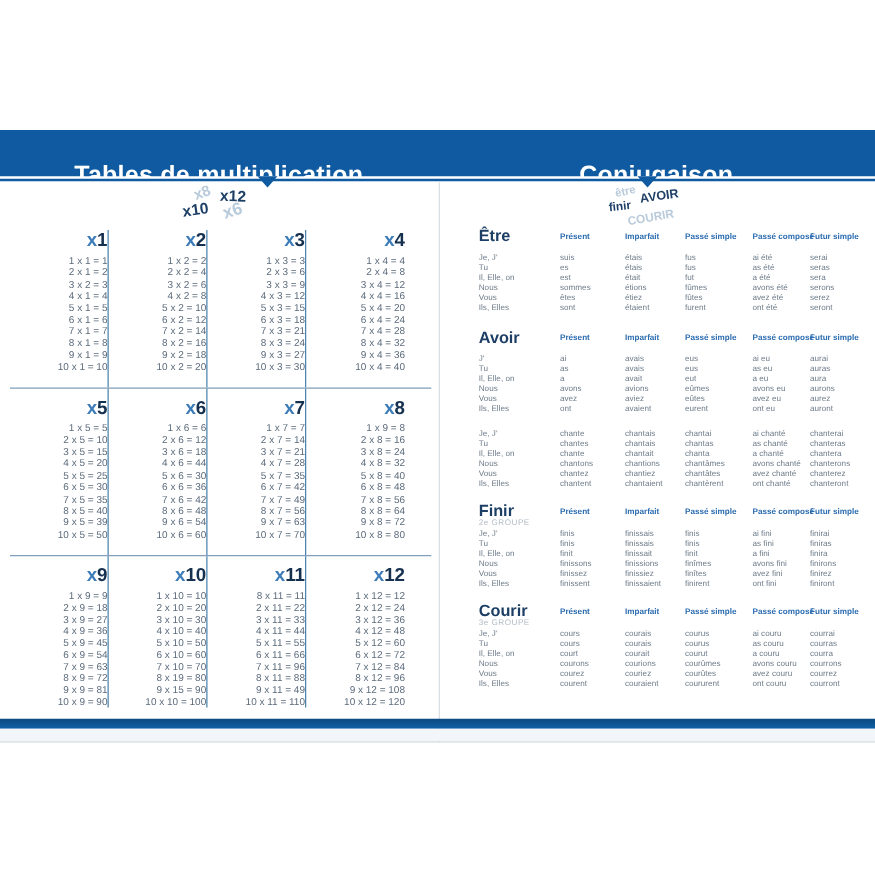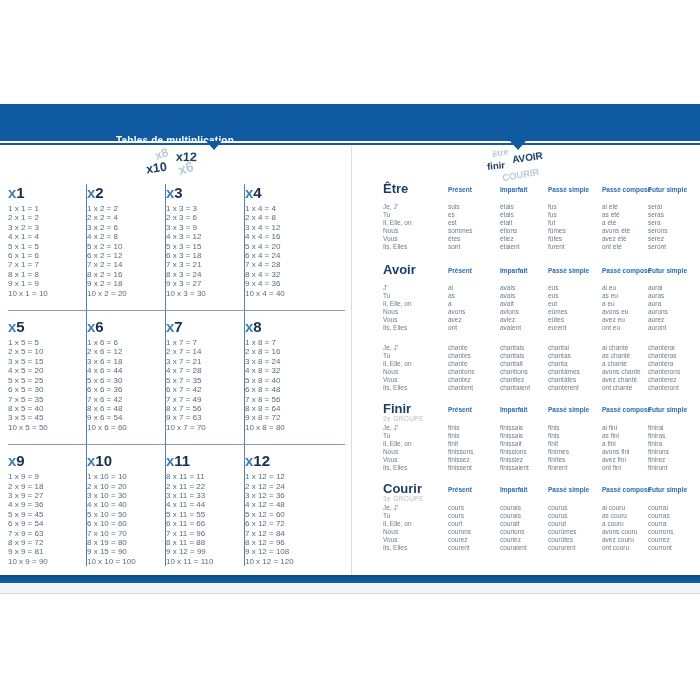--- a/index.html
+++ b/index.html
@@ -8,21 +8,21 @@
     font-family:"Liberation Sans", sans-serif; overflow:hidden;
     -webkit-font-smoothing:antialiased;
   }
   
   .header-band {
     position:absolute; left:0; top:104px; width:700px; height:37px;
     background:#0f5aa0; display:flex;
   }
   .band-title {
     width:50%; display:flex; align-items:center; justify-content:center;
-    color:#ffffff; font-weight:bold; font-size:10px; letter-spacing:.2px;margin-top:36px;
+    color:#ffffff; font-weight:bold; font-size:20px; letter-spacing:.2px;margin-top:36px;
   }
   .thin-line { position:absolute; left:0; top:143px; width:700px; height:2px; background:#0f5aa0; z-index:1; }
   .tail {
     position:absolute; width:0; height:0; top:141px; z-index:2;
     border-left:8px solid transparent; border-right:8px solid transparent;
     border-top:9px solid #0f5aa0;
   }
   .tail-left { left:206px; }
   .tail-right { left:510px; }
 
@@ -36,21 +36,21 @@
   .an-l3 { left:146px; top:161px; font-size:12.5px; transform:rotate(-8deg); }
   .an-l4 { left:178px; top:160px; font-size:14px;   transform:rotate(-18deg); }
   .an-r1 { left:492px; top:148px; font-size:9px;    transform:rotate(-12deg); }
   .an-r2 { left:512px; top:152px; font-size:10px;   transform:rotate(-8deg); }
   .an-r3 { left:487px; top:160px; font-size:9.5px;  transform:rotate(-6deg); }
   .an-r4 { left:502px; top:169px; font-size:9.5px;  transform:rotate(-10deg); }
 
   
   .mult-grid { position:absolute; left:8px; top:184px; width:337px; }
   .band-grid { display:grid; grid-template-columns:79px 79px 79px 79px; width:316px; }
-  .mult-cell { text-align:left; padding-bottom:12px; border-right:1px solid #4b84ae; box-sizing:border-box; }
+  .mult-cell { text-align:right; padding-bottom:12px; border-right:1px solid #4b84ae; box-sizing:border-box; }
   .mult-cell:nth-child(4n) { border-right:none; }
   .band-grid:last-child .mult-cell { padding-bottom:0; }
   .band-lower .mult-cell { padding-top:7px; }
   .hsep { width:337px; height:1px; background:#7f9fba; }
   .mult-header { font-size:15px; font-weight:bold; color:#16314f; line-height:17px; margin-bottom:3px; }
   .mult-header .xp { color:#3c7cb8; }
   .mult-row { font-size:8px; line-height:9.4px; color:#5c6b7c; white-space:nowrap; }
 
   
   .conj-panel { position:absolute; left:352px; top:182px; width:348px; }
@@ -68,20 +68,21 @@
   .bottom-bar { position:absolute; left:0; top:575px; width:700px; height:8px;
     background:linear-gradient(180deg,#0a4a80 0%,#1161a6 100%); }
   .bottom-strip { position:absolute; left:0; top:583px; width:700px; height:10px; background:#f2f6fa; }
   .bottom-line { position:absolute; left:0; top:593px; width:700px; height:1px; background:#d3dade; }
 </style>
 </head>
 <body>
 
 <div class="header-band">
   <div class="band-title">Tables de multiplication</div>
+  <div class="band-title">Conjugaison</div>
 </div>
 <div class="thin-line"></div>
 <div class="tail tail-left"></div>
 <div class="tail tail-right"></div>
 
 <span class="annot light an-l1">x8</span>
 <span class="annot an-l2">x12</span>
 <span class="annot an-l3">x10</span>
 <span class="annot light an-l4">x6</span>
 <span class="annot light an-r1">être</span>
@@ -151,21 +152,21 @@
       <div class="mult-cell">
         <div class="mult-header"><span class="xp">x</span><span>5</span></div>
         <div class="mult-row">1 x 5 = 5</div>
         <div class="mult-row">2 x 5 = 10</div>
         <div class="mult-row">3 x 5 = 15</div>
         <div class="mult-row">4 x 5 = 20</div>
         <div class="mult-row">5 x 5 = 25</div>
         <div class="mult-row">6 x 5 = 30</div>
         <div class="mult-row">7 x 5 = 35</div>
         <div class="mult-row">8 x 5 = 40</div>
-        <div class="mult-row">3 x 5 = 45</div>
+        <div class="mult-row">9 x 5 = 39</div>
         <div class="mult-row">10 x 5 = 50</div>
       </div>
       <div class="mult-cell">
         <div class="mult-header"><span class="xp">x</span><span>6</span></div>
         <div class="mult-row">1 x 6 = 6</div>
         <div class="mult-row">2 x 6 = 12</div>
         <div class="mult-row">3 x 6 = 18</div>
         <div class="mult-row">4 x 6 = 44</div>
         <div class="mult-row">5 x 6 = 30</div>
         <div class="mult-row">6 x 6 = 36</div>
@@ -182,21 +183,21 @@
         <div class="mult-row">4 x 7 = 28</div>
         <div class="mult-row">5 x 7 = 35</div>
         <div class="mult-row">6 x 7 = 42</div>
         <div class="mult-row">7 x 7 = 49</div>
         <div class="mult-row">8 x 7 = 56</div>
         <div class="mult-row">9 x 7 = 63</div>
         <div class="mult-row">10 x 7 = 70</div>
       </div>
       <div class="mult-cell">
         <div class="mult-header"><span class="xp">x</span><span>8</span></div>
-        <div class="mult-row">1 x 8 = 7</div>
+        <div class="mult-row">1 x 9 = 8</div>
         <div class="mult-row">2 x 8 = 16</div>
         <div class="mult-row">3 x 8 = 24</div>
         <div class="mult-row">4 x 8 = 32</div>
         <div class="mult-row">5 x 8 = 40</div>
         <div class="mult-row">6 x 8 = 48</div>
         <div class="mult-row">7 x 8 = 56</div>
         <div class="mult-row">8 x 8 = 64</div>
         <div class="mult-row">9 x 8 = 72</div>
         <div class="mult-row">10 x 8 = 80</div>
       </div>
@@ -232,21 +233,21 @@
       <div class="mult-cell">
         <div class="mult-header"><span class="xp">x</span><span>11</span></div>
         <div class="mult-row">8 x 11 = 11</div>
         <div class="mult-row">2 x 11 = 22</div>
         <div class="mult-row">3 x 11 = 33</div>
         <div class="mult-row">4 x 11 = 44</div>
         <div class="mult-row">5 x 11 = 55</div>
         <div class="mult-row">6 x 11 = 66</div>
         <div class="mult-row">7 x 11 = 96</div>
         <div class="mult-row">8 x 11 = 88</div>
-        <div class="mult-row">9 x 12 = 99</div>
+        <div class="mult-row">9 x 11 = 49</div>
         <div class="mult-row">10 x 11 = 110</div>
       </div>
       <div class="mult-cell">
         <div class="mult-header"><span class="xp">x</span><span>12</span></div>
         <div class="mult-row">1 x 12 = 12</div>
         <div class="mult-row">2 x 12 = 24</div>
         <div class="mult-row">3 x 12 = 36</div>
         <div class="mult-row">4 x 12 = 48</div>
         <div class="mult-row">5 x 12 = 60</div>
         <div class="mult-row">6 x 12 = 72</div>

